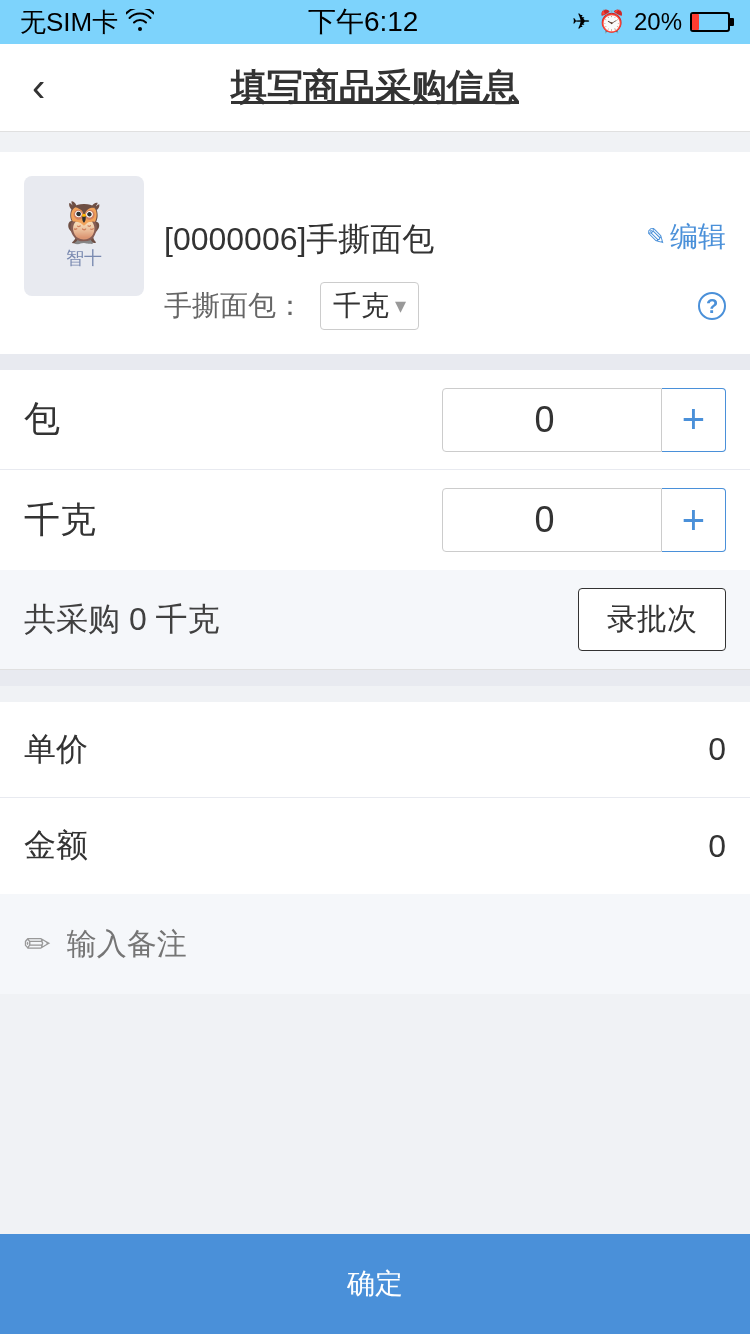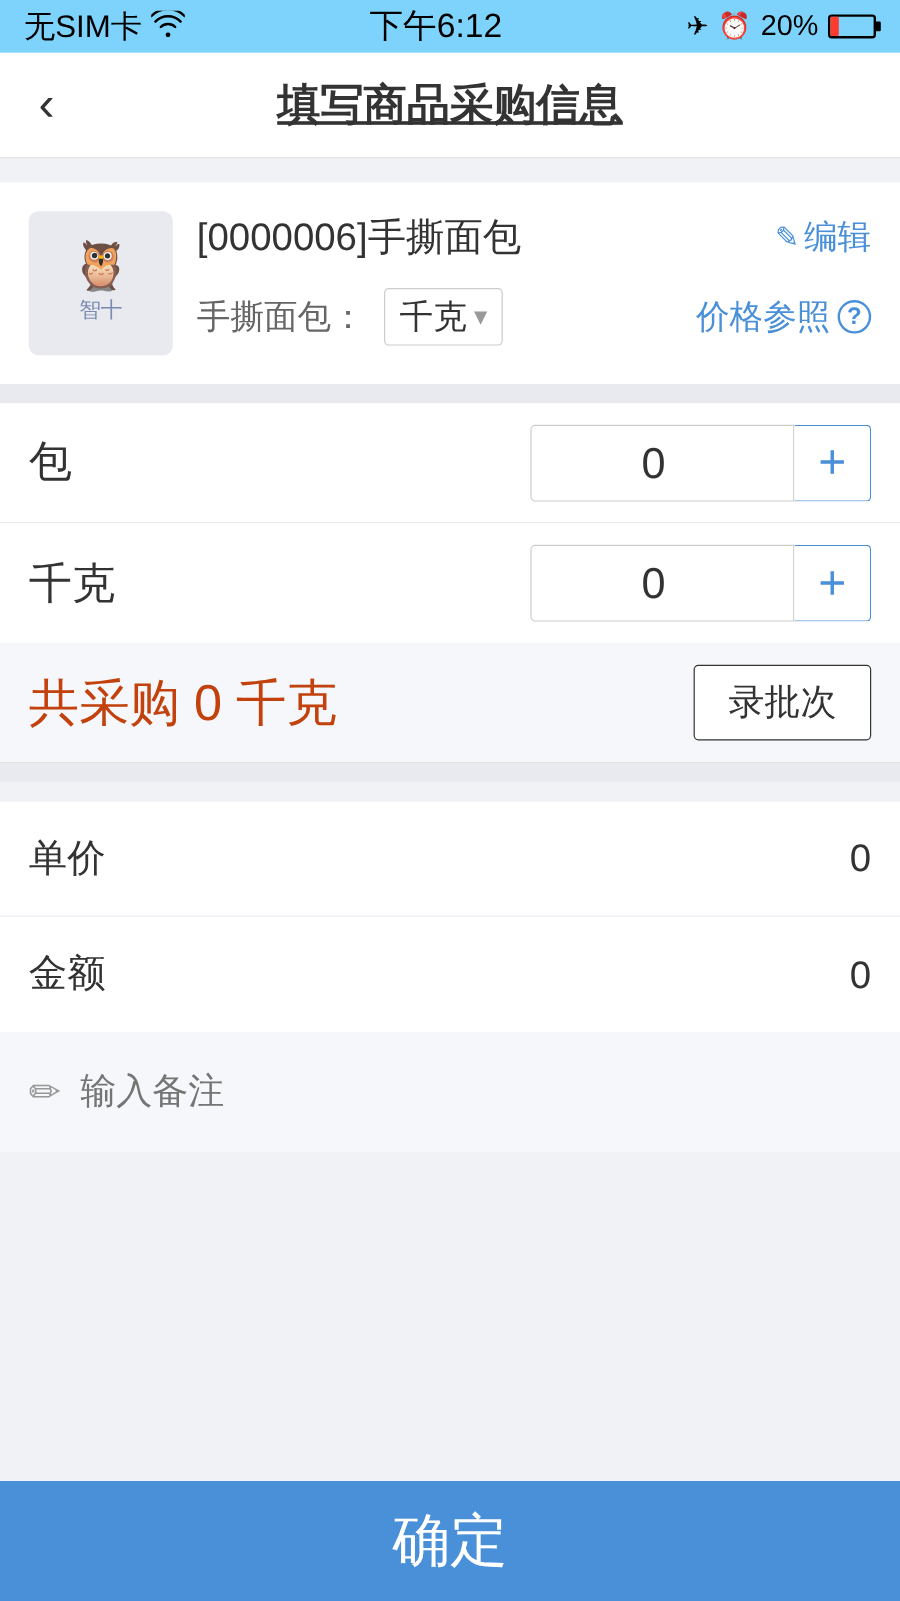--- a/index.html
+++ b/index.html
@@ -87,21 +87,22 @@
     .owl-icon {
       font-size: 40px;
       line-height: 1;
     }
     .product-info {
       flex: 1;
     }
     .product-name-row {
       display: flex;
       justify-content: space-between;
-      align-items: center;
+      align-items: flex-start;
+      margin-top: 42px;
     }
     .product-name {
       font-size: 32px;
       color: #333;
       font-weight: 500;
       flex: 1;
     }
     .edit-btn {
       color: #4a90d9;
       font-size: 28px;
@@ -207,22 +208,22 @@
     .total-row {
       background: #f5f7fa;
       display: flex;
       align-items: center;
       justify-content: space-between;
       padding: 0 24px;
       height: 100px;
       border-bottom: 1px solid #e0e0e0;
     }
     .total-text {
-      font-size: 42px;
-      color: #c2410c;
+      font-size: 32px;
+      color: #404040;
     }
     .batch-btn {
       border: 1px solid #333;
       border-radius: 4px;
       padding: 10px 28px;
       font-size: 30px;
       color: #333;
       background: #fff;
       cursor: pointer;
     }
@@ -282,21 +283,21 @@
 
     
     .confirm-btn {
       position: fixed;
       bottom: 0;
       left: 0;
       width: 750px;
       height: 100px;
       background: #4a90d9;
       color: #fff;
-      font-size: 48px;
+      font-size: 28px;
       border: none;
       display: flex;
       align-items: center;
       justify-content: center;
       cursor: pointer;
       font-weight: 500;
     }
 
     .main-content {
       padding-bottom: 100px;
@@ -350,21 +351,20 @@
           <span>编辑</span>
         </div>
       </div>
       <div class="unit-row">
         <span class="unit-label">手撕面包：</span>
         <div class="unit-select">
           <span>千克</span>
           <span class="unit-select-arrow">▾</span>
         </div>
         <div class="price-ref">
-          <span>价格参照</span>
           <div class="price-ref-icon">?</div>
         </div>
       </div>
     </div>
   </div>
 
   <div class="section-divider"></div>
 
   <div class="quantity-section">
 

